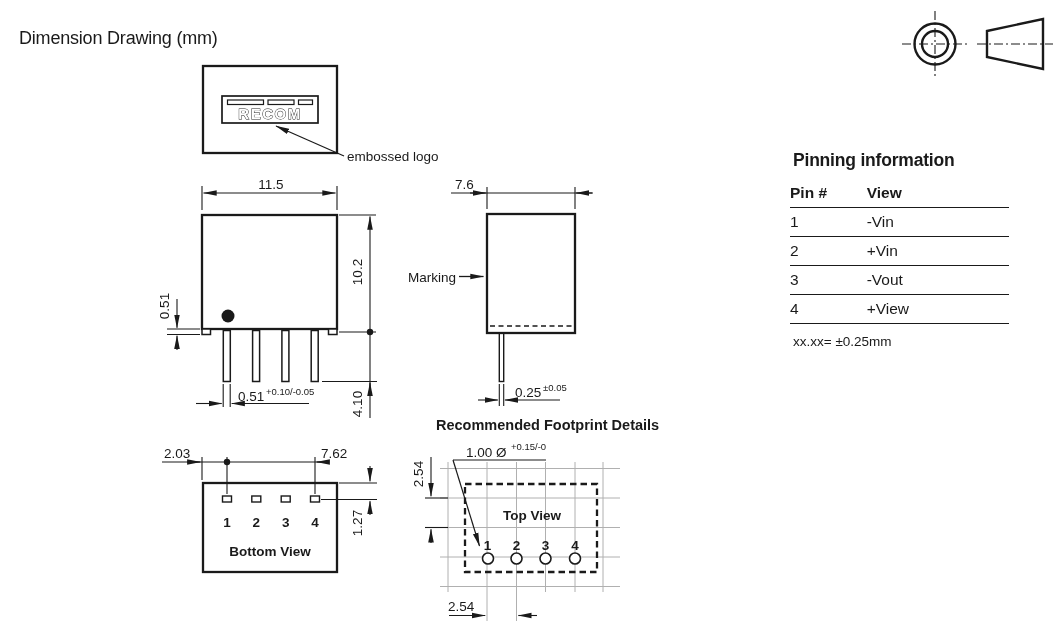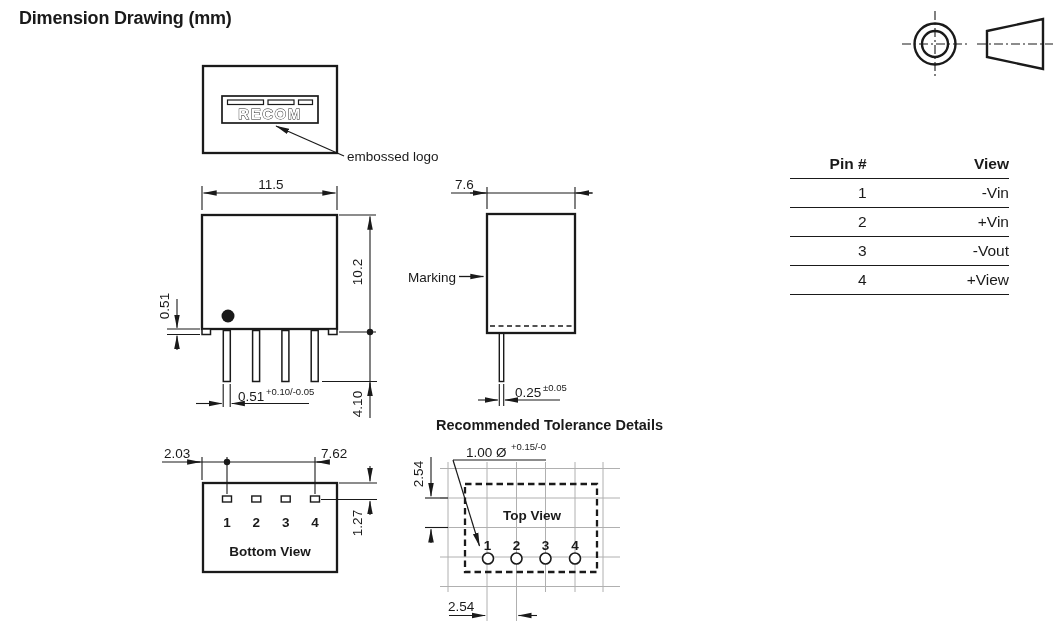--- a/index.html
+++ b/index.html
@@ -1,24 +1,24 @@
 <!DOCTYPE html>
 <html><head>
 <meta charset="utf-8">
 <style>
   html,body{margin:0;padding:0;background:#fff;}
   body{width:1063px;height:630px;position:relative;overflow:hidden;
        font-family:"Liberation Sans",sans-serif;color:#1a1a1a;}
   .abs{position:absolute;}
-  .title{left:19px;top:8px;font-size:18px;font-weight:bold;letter-spacing:-0.2px;}
+  .title{left:19px;top:28px;font-size:18px;font-weight:normal;letter-spacing:-0.2px;}
   .fp-heading{left:436px;top:417px;font-size:14.5px;font-weight:bold;}
   .pinning{left:790px;top:150px;width:219px;}
   .pin-heading{font-size:17.5px;font-weight:bold;margin:0 0 8px 3px;letter-spacing:-0.2px;}
   .pinning table{border-collapse:collapse;width:100%;font-size:15.5px;}
-  .pinning th,.pinning td{text-align:right;height:28px;padding:0;
+  .pinning th,.pinning td{text-align:left;height:28px;padding:0;
        border-bottom:1.5px solid #1a1a1a;font-weight:normal;}
   .pinning th{font-weight:bold;}
   .pinning col.c1{width:35%;}
   .tol1{font-size:13.5px;margin:20px 0 0 3px;}
   .tol2{font-size:13.5px;margin:10px 0 0 3px;}
   svg{position:absolute;left:0;top:0;}
   .s{stroke:#1a1a1a;fill:none;}
   .sf{stroke:#1a1a1a;fill:#ffffff;}
   .fl{fill:#1a1a1a;stroke:none;}
   .grid{stroke:#b0b0b0;stroke-width:1;fill:none;}
@@ -193,23 +193,24 @@
     <line class="s" x1="431" y1="457" x2="431" y2="496.2" marker-end="url(#arr)"></line>
     <line class="s" x1="431" y1="543" x2="431" y2="529.3" marker-end="url(#arr)"></line>
     <text class="t" transform="translate(422.5 474) rotate(-90)" text-anchor="middle">2.54</text>
 
     <line class="s" x1="449" y1="615.5" x2="485.2" y2="615.5" marker-end="url(#arr)"></line>
     <line class="s" x1="537" y1="615.5" x2="518.3" y2="615.5" marker-end="url(#arr)"></line>
     <text class="t" x="448" y="610.5">2.54</text>
   </g>
 </svg>
 
-<div class="abs fp-heading">Recommended Tolerance Details</div>
+<div class="abs fp-heading">Recommended Footprint Details</div>
 
 <div class="abs pinning">
+  <div class="pin-heading">Pinning information</div>
   <table>
     <colgroup>
         <col class="c1">
         <col>
       </colgroup>
     <thead>
       <tr>
         <th>Pin #</th>
         <th>View</th>
       </tr>
@@ -226,13 +227,14 @@
       <tr>
         <td>3</td>
         <td>-Vout</td>
       </tr>
       <tr>
         <td>4</td>
         <td>+View</td>
       </tr>
     </tbody>
   </table>
+  <div class="tol2">xx.xx= ±0.25mm</div>
 </div>
 
 </body></html>

